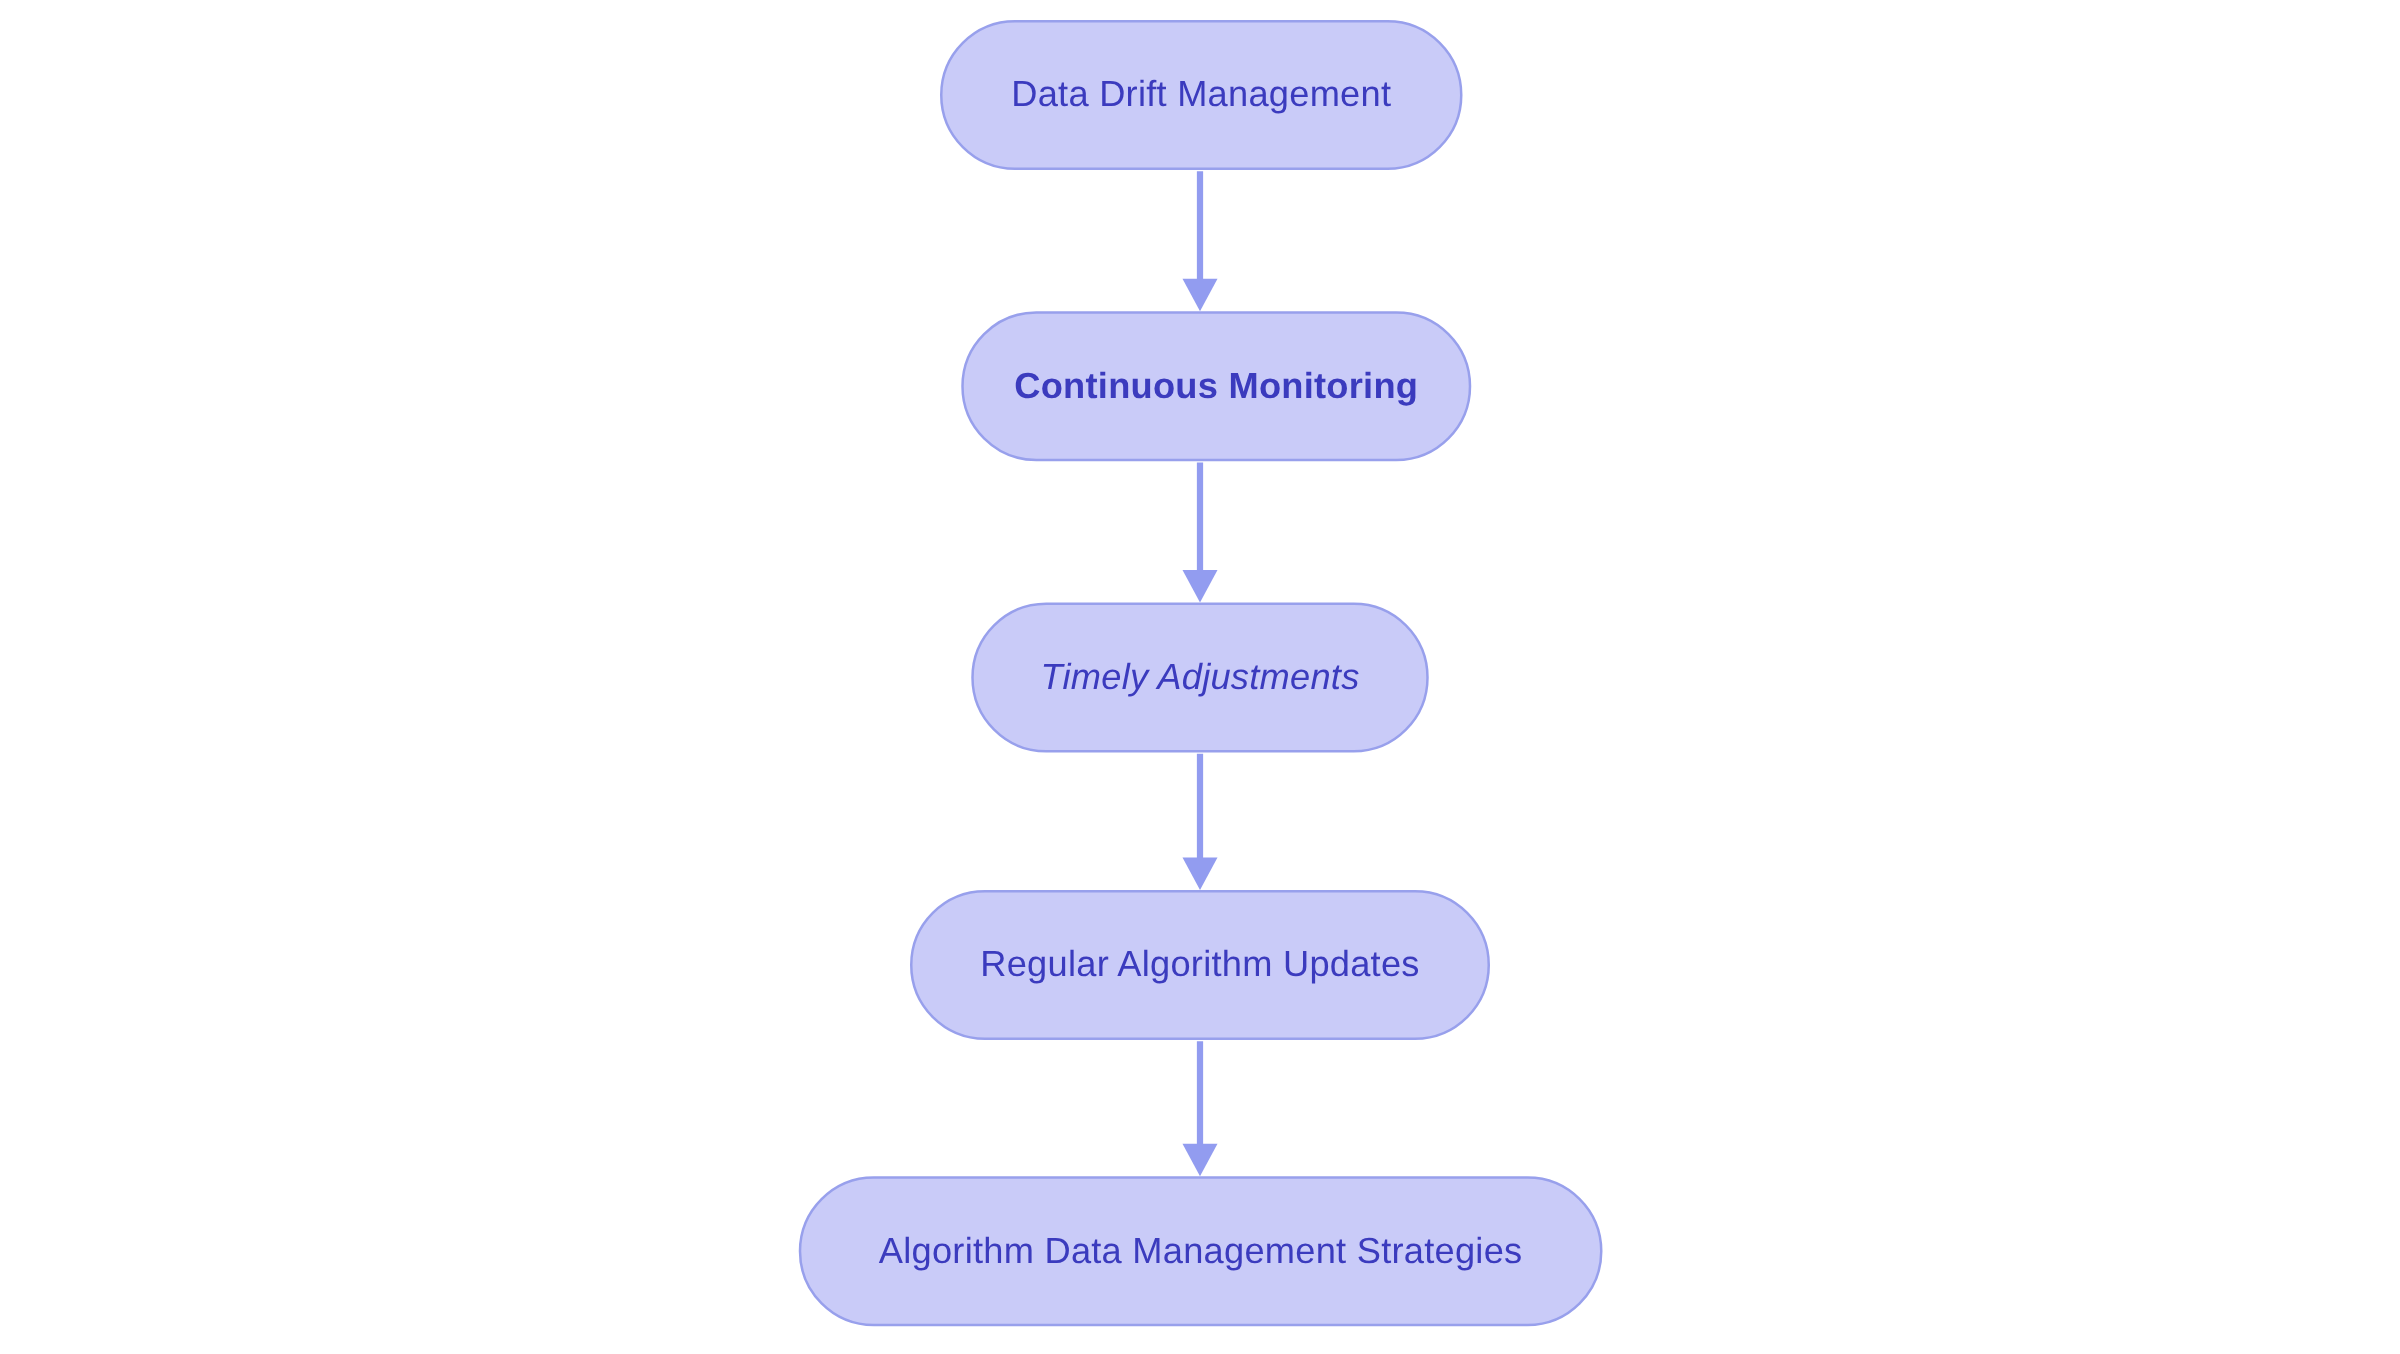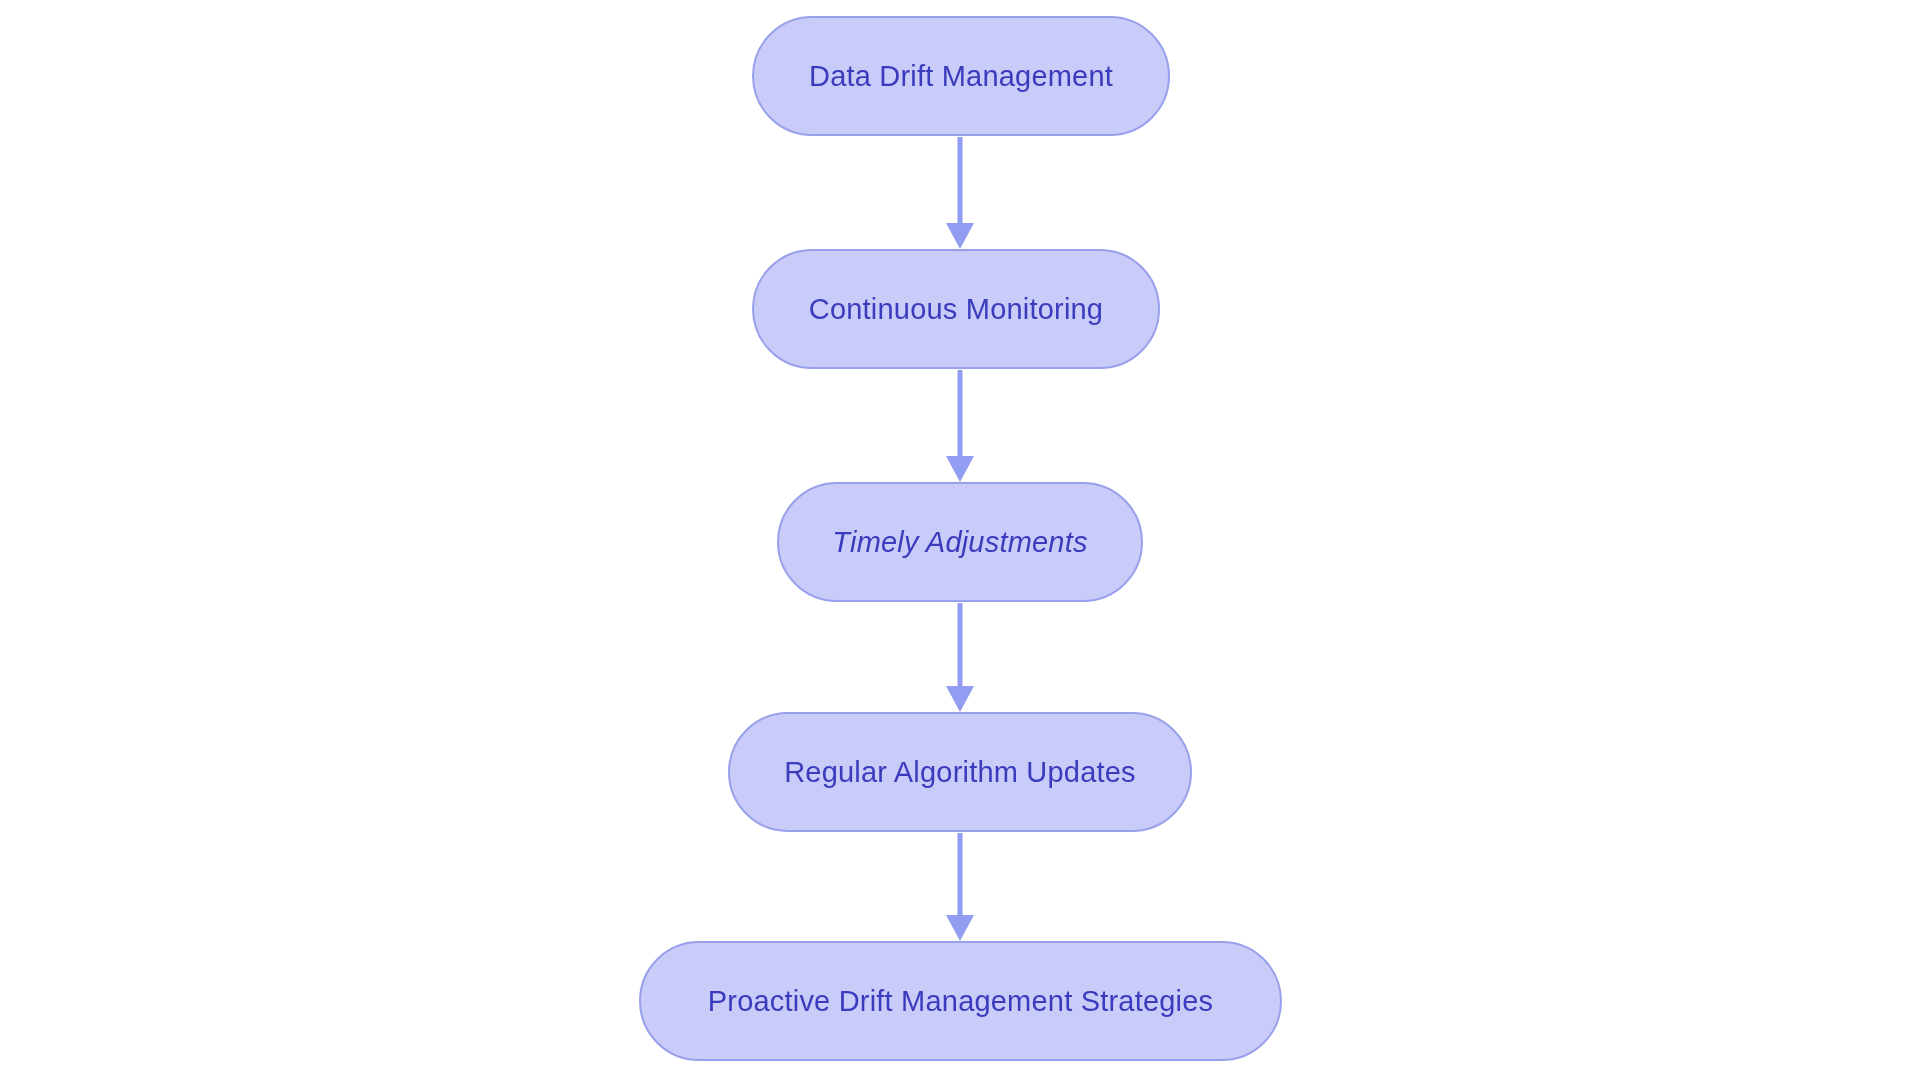--- a/index.html
+++ b/index.html
@@ -34,21 +34,21 @@
     justify-content: center;
   }
   .node-label {
     color: var(--node-text);
     font-size: 29px;
     letter-spacing: 0.2px;
     white-space: nowrap;
     text-align: center;
   }
   .node-1 { top: 16px;  left: 752px; width: 418px; }
-  .node-2 { top: 249px; left: 752px; width: 408px; }
+  .node-2 { top: 249px; left: 769px; width: 408px; font-weight: bold; }
   .node-3 { top: 482px; left: 777px; width: 366px; font-style: italic; }
   .node-4 { top: 712px; left: 728px; width: 464px; }
   .node-5 { top: 941px; left: 639px; width: 643px; }
 
   .arrow {
     position: absolute;
     left: 960px;
     width: 30px;
     transform: translateX(-50%);
   }
@@ -114,16 +114,16 @@
   <div class="node node-4">
     <span class="node-label">Regular Algorithm Updates</span>
   </div>
 
   <div class="arrow arrow-4">
     <i class="arrow-line"></i>
     <i class="arrow-head"></i>
   </div>
 
   <div class="node node-5">
-    <span class="node-label">Proactive Drift Management Strategies</span>
+    <span class="node-label">Algorithm Data Management Strategies</span>
   </div>
 
 </div>
 
 </body></html>

